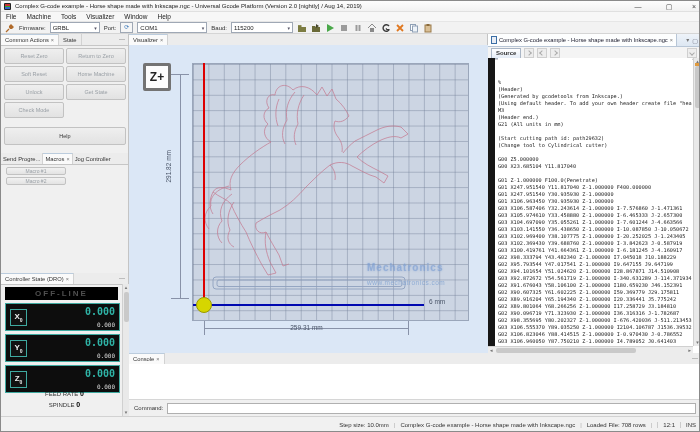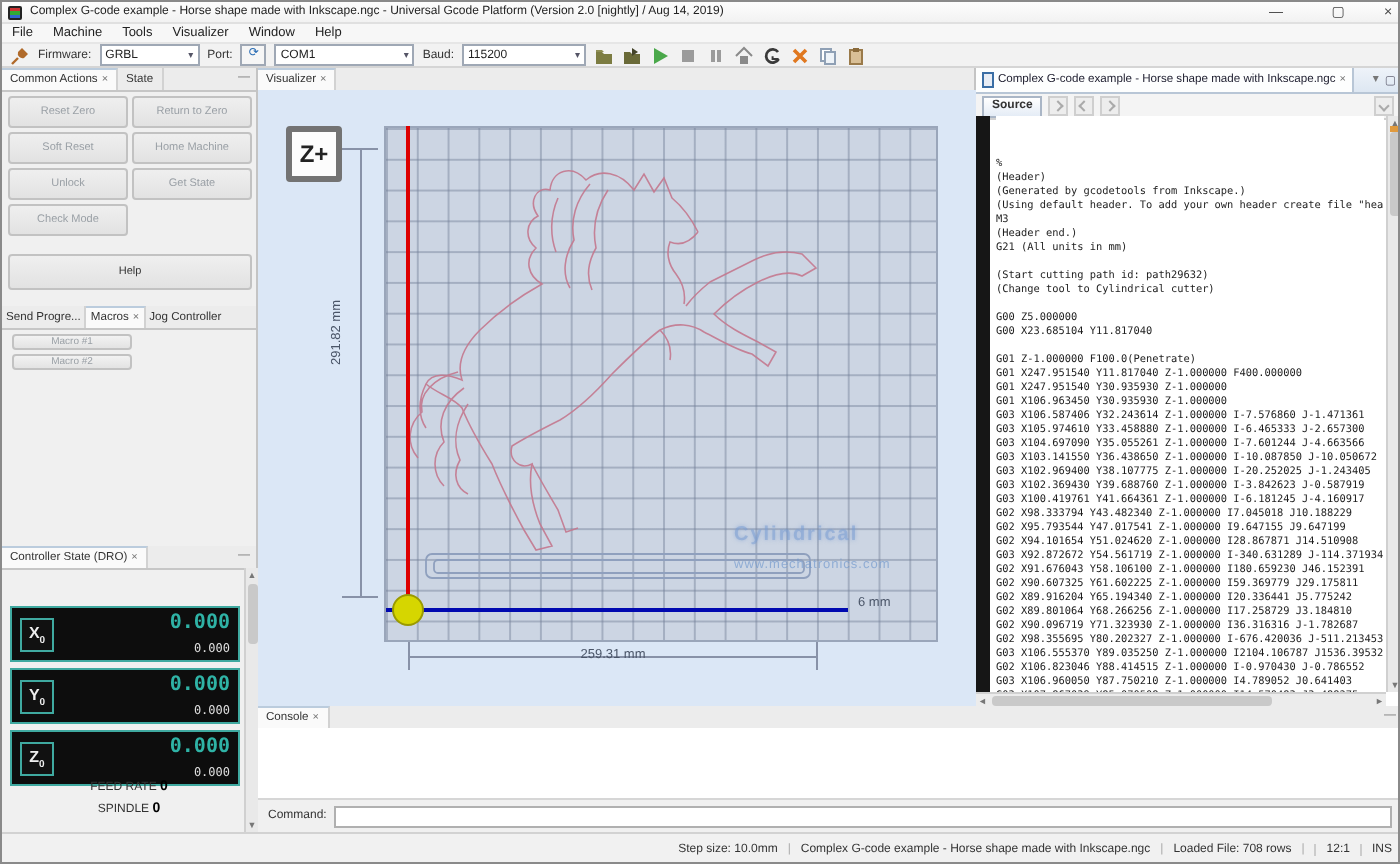--- a/index.html
+++ b/index.html
@@ -224,20 +224,21 @@
   </div>
 
   <div class="abs lcol-border" style="left:0;top:272px;width:128px;height:143px;background:#f0f0f0;">
     <div class="tabbar">
       <div class="tab active">
         <span>Controller State (DRO)</span>
         <span class="x">×</span>
       </div>
       <span class="flo">—</span>
     </div>
+    <div class="abs dro-banner" style="left:4px;top:14px;width:113px;height:13px;">OFF-LINE</div>
     <div class="abs" style="left:0;top:30px;width:121px;height:113px;">
 
         <div class="dro-row" style="position:relative;margin:0 0 3px 4px;width:113px;height:26px;">
           <div class="dro-axis-btn"><span>X</span><sub>0</sub></div>
           <div class="dro-value">0.000</div>
           <div class="dro-secondary">0.000</div>
         </div>
 
         <div class="dro-row" style="position:relative;margin:0 0 3px 4px;width:113px;height:26px;">
           <div class="dro-axis-btn"><span>Y</span><sub>0</sub></div>
@@ -299,21 +300,21 @@
       <div class="abs dimline" style="left:42px;top:29px;width:18px;height:1px;"></div>
       <div class="abs dimline" style="left:51px;top:29px;width:1px;height:224px;"></div>
       <div class="abs dimline" style="left:42px;top:253px;width:18px;height:1px;"></div>
       <div class="abs dim vdim-label" style="left:36px;top:105px;">291.82 mm</div>
 
       <div class="abs dimline" style="left:75px;top:276px;width:1px;height:14px;"></div>
       <div class="abs dimline" style="left:279px;top:276px;width:1px;height:14px;"></div>
       <div class="abs dimline" style="left:75px;top:283px;width:205px;height:1px;"></div>
       <div class="abs dim" style="left:75px;top:279px;width:205px;text-align:center;">259.31 mm</div>
 
-      <div class="abs wm1" style="left:238px;top:217px;">Cylindrical</div>
+      <div class="abs wm1" style="left:238px;top:217px;">Mechatronics</div>
       <div class="abs wm2" style="left:238px;top:234px;">www.mechatronics.com</div>
     </div>
   </div>
 
   <div class="abs" style="left:487px;top:33px;width:213px;height:319px;background:#fff;">
     <div class="ed-tabbar">
       <div class="ed-tab">
         <span class="file-ico"></span>
         <span>Complex G-code example - Horse shape made with Inkscape.ngc</span>
         <span class="x">×</span>

